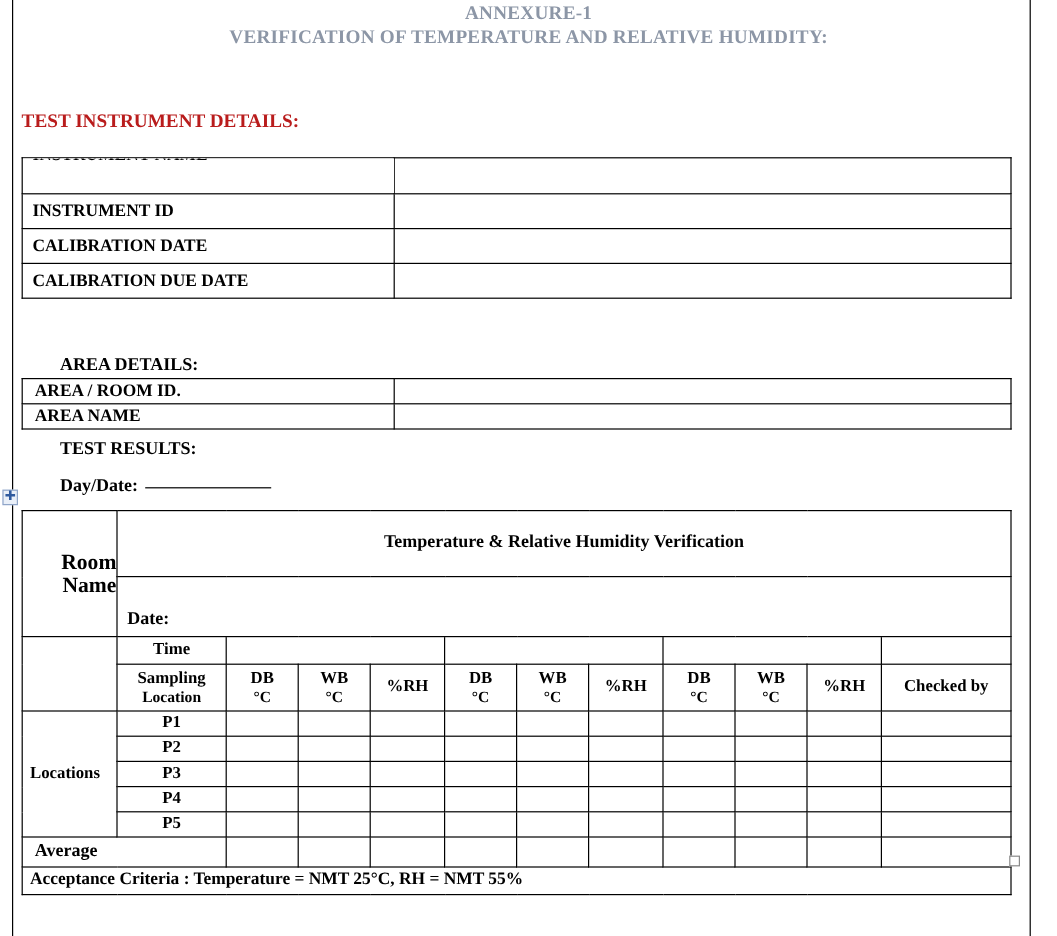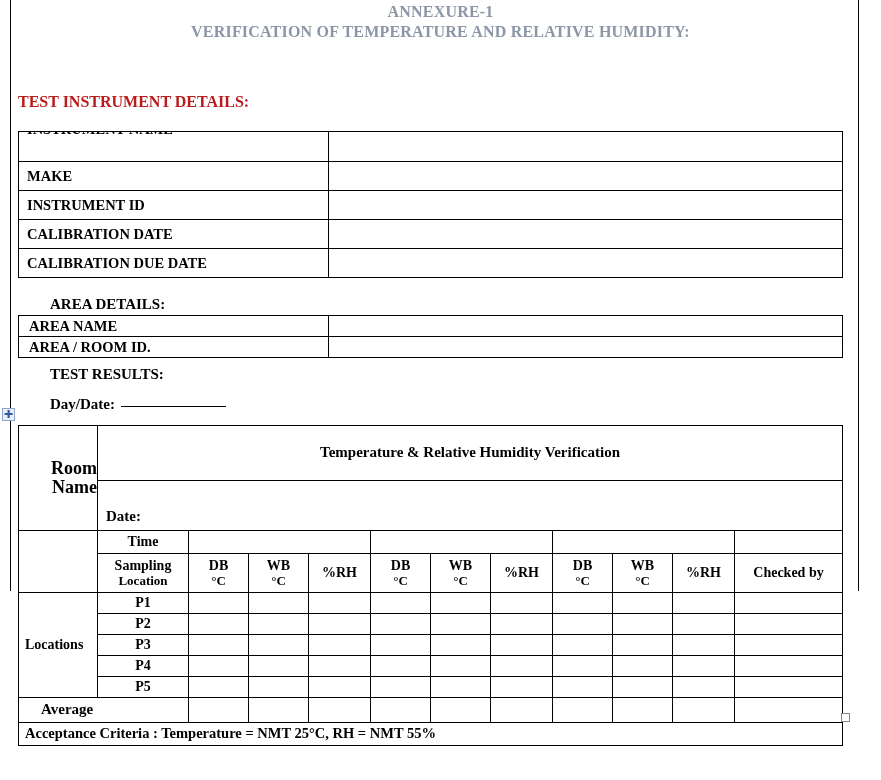--- a/index.html
+++ b/index.html
@@ -13,21 +13,21 @@
     font-family: "Liberation Serif", "DejaVu Serif", serif;
     color: #000000;
     overflow: hidden;
     position: relative;
   }
 
   
   #page {
     position: absolute;
     left: 0; top: 0;
-    width: 881px; height: 591px;
+    width: 881px; height: 780px;
   }
   .page-border-left {
     position: absolute;
     left: 10px; top: 0; bottom: 0;
     width: 0;
     border-left: 1.5px solid #000;
   }
   .page-border-right {
     position: absolute;
     left: 858px; top: 0; bottom: 0;
@@ -168,21 +168,21 @@
   #tbl-results td.data-cell { height: 20px; }
   #tbl-results td.accept {
     text-align: left;
     padding-left: 6px;
     height: 22px;
     font-size: 14.5px;
     white-space: nowrap;
   }
   #tbl-results td.avg-cell {
     text-align: left;
-    padding-left: 22px;
+    padding-left: 10px;
     height: 24px;
     font-size: 15px;
   }
   .unit-line { display: block; font-size: 13px; }
 
   
   #table-move-handle {
     position: absolute;
     left: 2px; top: 408px;
     width: 13px; height: 13px;
@@ -223,24 +223,20 @@
         <col style="width:514px">
       </colgroup>
     <tbody>
       <tr class="clipped-row">
         <td class="label">
             <span>INSTRUMENT NAME</span>
           </td>
         <td></td>
       </tr>
       <tr>
-        <td class="label">MAKE</td>
-        <td></td>
-      </tr>
-      <tr>
         <td class="label">INSTRUMENT ID</td>
         <td></td>
       </tr>
       <tr>
         <td class="label">CALIBRATION DATE</td>
         <td></td>
       </tr>
       <tr>
         <td class="label">CALIBRATION DUE DATE</td>
         <td></td>
@@ -250,25 +246,25 @@
 
   <div class="section-heading dark" id="h-area">AREA DETAILS:</div>
 
   <table id="tbl-area">
     <colgroup>
         <col style="width:310px">
         <col style="width:514px">
       </colgroup>
     <tbody>
       <tr>
+        <td class="label">AREA / ROOM ID.</td>
+        <td></td>
+      </tr>
+      <tr>
         <td class="label">AREA NAME</td>
-        <td></td>
-      </tr>
-      <tr>
-        <td class="label">AREA / ROOM ID.</td>
         <td></td>
       </tr>
     </tbody>
   </table>
 
   <div class="section-heading dark" id="h-results">TEST RESULTS:</div>
 
   <div class="section-heading dark" id="h-daydate">
     <span>Day/Date:</span><span class="rule"></span>
   </div>

